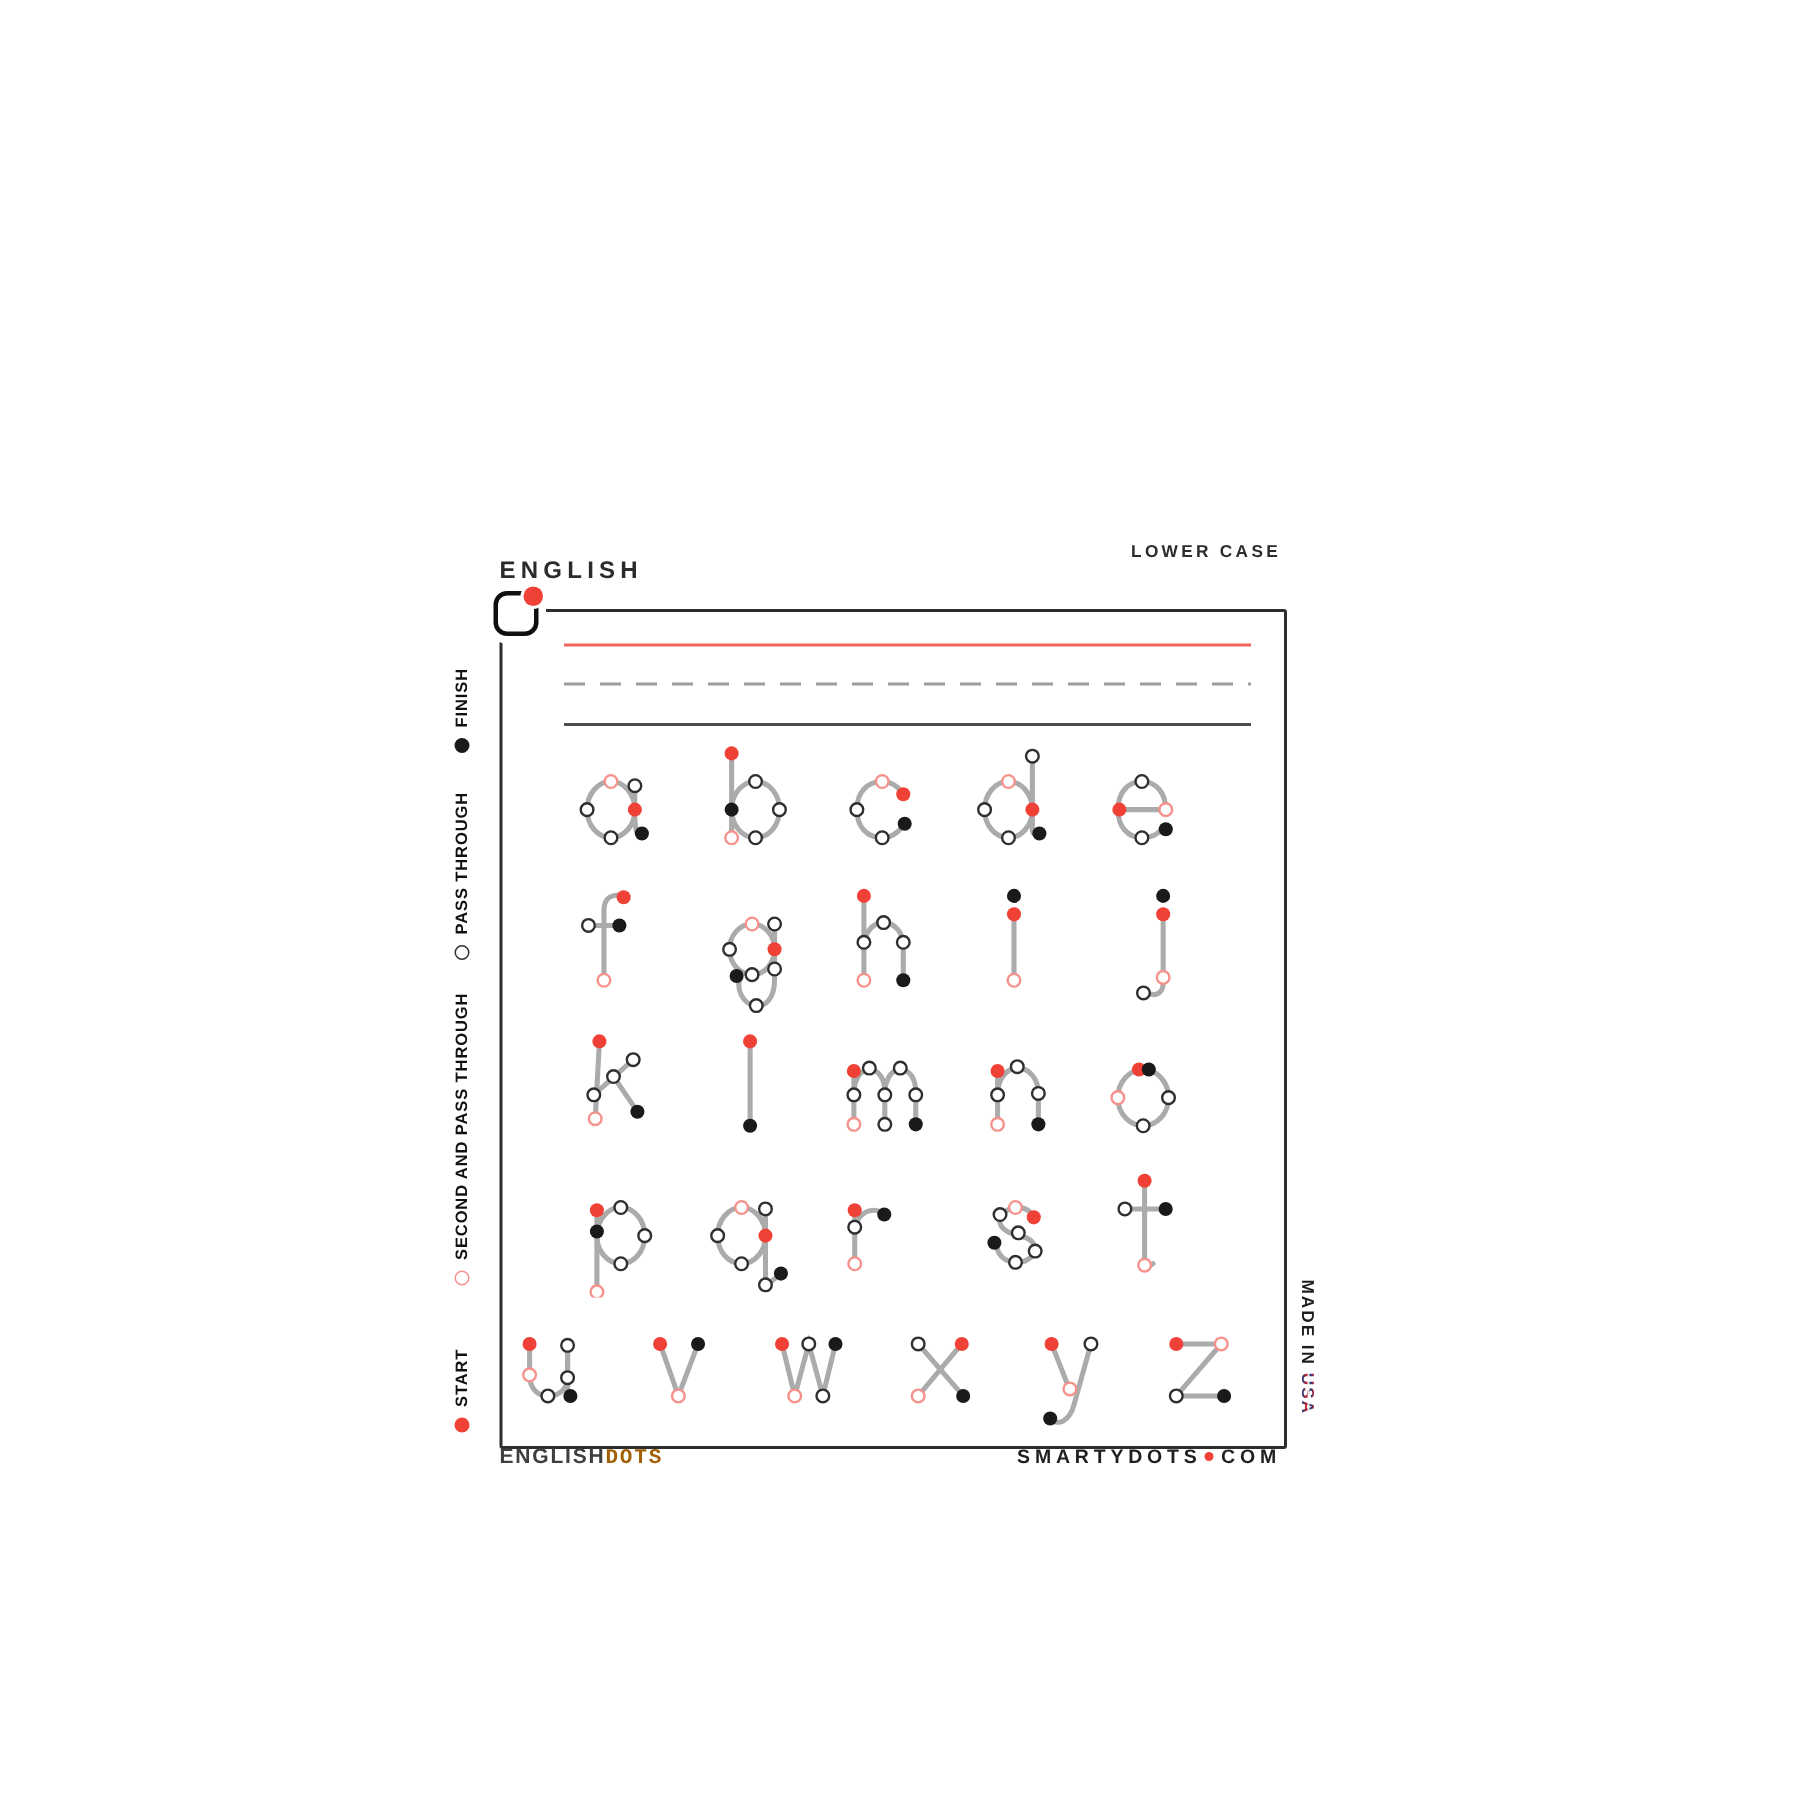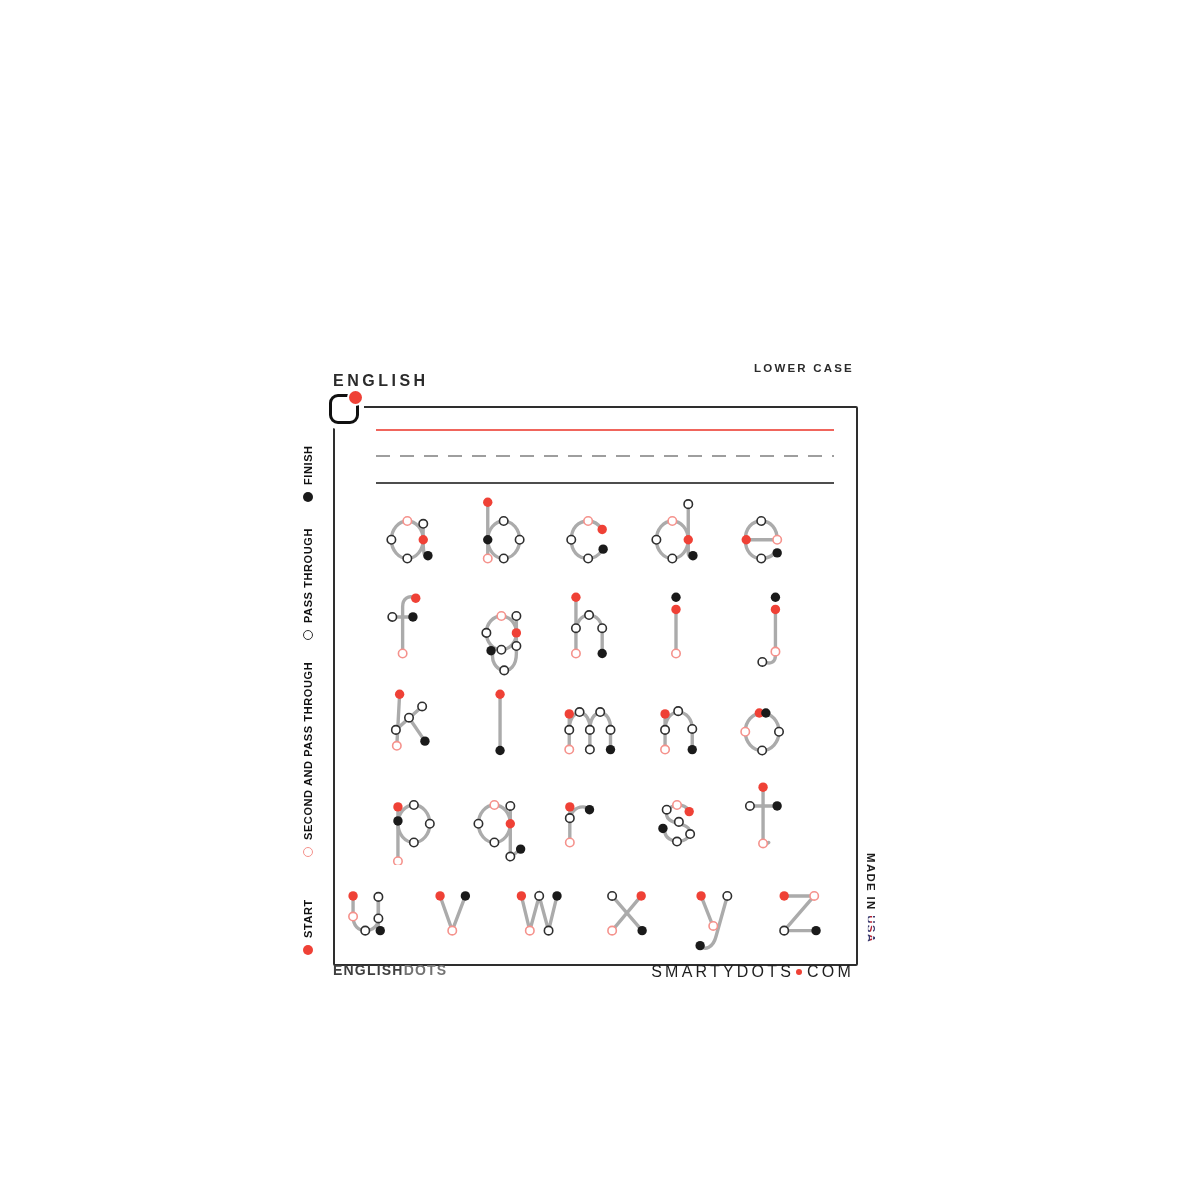--- a/index.html
+++ b/index.html
@@ -61,24 +61,24 @@
   @supports ((-webkit-background-clip:text) or (background-clip:text)){
     .usa{
       background:repeating-linear-gradient(0deg,#b22234 0 2px,#e8e6ee 2px 3px,#3c3b6e 3px 5px);
       -webkit-background-clip:text; background-clip:text; color:transparent;
     }
   }
   .brand-left{
     position:absolute; left:333px; top:962px; font-size:14px; font-weight:700;
     letter-spacing:1.2px; color:#3f3f3f;
   }
-  .brand-left .red{color:#737373;}
+  .brand-left .red{color:#a16207;font-family:Liberation Mono, monospace;}
   .brand-right{
     position:absolute; left:333px; top:963px; width:521px; text-align:right;
-    font-size:16px; font-weight:400; letter-spacing:3.2px; color:#1f1f1f;
+    font-size:13px; font-weight:700; letter-spacing:3.2px; color:#1f1f1f;
   }
   .dot-sep{
     display:inline-block; width:6px; height:6px; border-radius:50%;
     background:#ef4136; margin:0 5px 1px 2px; vertical-align:middle;
   }
 </style>
 </head>
 <body>
 
 <div class="page">

